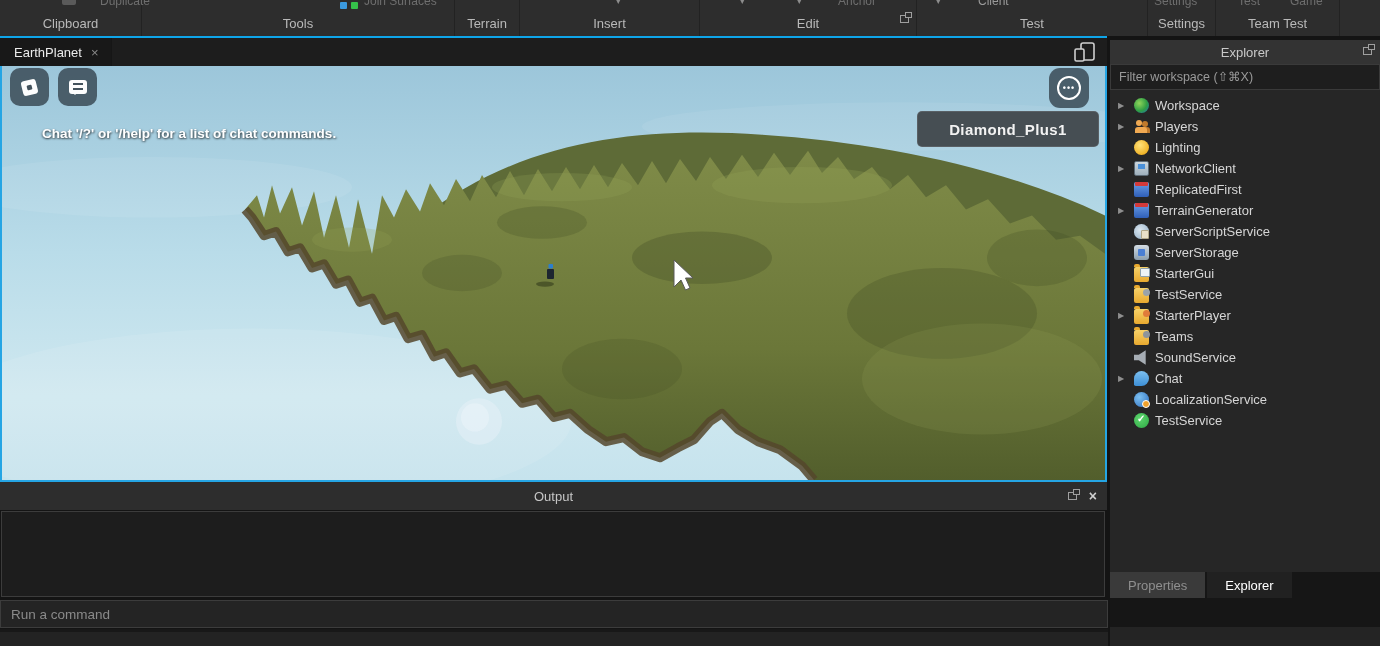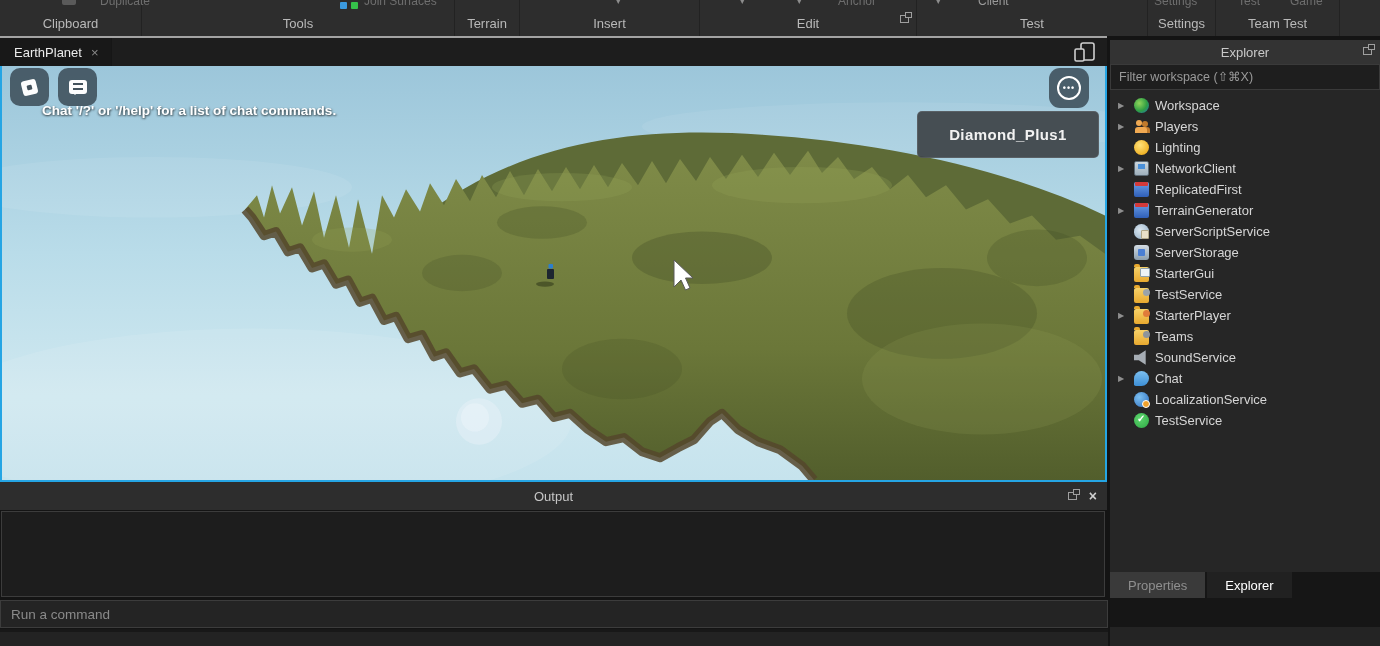--- a/index.html
+++ b/index.html
@@ -18,21 +18,21 @@
   .rem-caret { position:absolute; top:-4px; color:#8d8d8d; font-size:9px; }
   .rem-sq { position:absolute; top:2px; width:7px; height:7px; border-radius:1px; }
   .rem-blob { position:absolute; top:-5px; width:14px; height:10px; background:#5a5a5a; border-radius:2px; }
   .popout-icon { width:9px; height:8px; border:1px solid #9f9f9f; position:relative; display:inline-block; }
   .popout-icon::after { content:''; position:absolute; right:-4px; top:-4px; width:5px; height:4px;
     background:#2d2d2d; border:1px solid #9f9f9f; }
   #edit-popout { position:absolute; left:900px; top:15px; }
 
   
   #doc-pane { position:absolute; left:0; top:36px; width:1107px; height:444px;
-    border-top:2px solid #a3a3a3; background:#1c1c1c; }
+    border-top:2px solid #0ea5e9; background:#1c1c1c; }
   #tabstrip { position:relative; height:28px; background:#1d1d1d; display:flex; align-items:stretch; }
   .doc-tab { display:flex; align-items:center; gap:9px; padding:0 12px 0 14px;
     background:#2d2d2d; color:#969696; font-size:13px; border-right:1px solid #161616; cursor:default; }
   .doc-tab.active { background:#181818; color:#ececec; }
   .doc-tab .tab-close { color:#8a8a8a; font-size:13px; line-height:1; }
   .doc-tab .tab-close::after { content:'×'; }
   #device-icon { position:absolute; right:10px; top:4px; width:24px; height:20px; }
 
   #viewport { position:absolute; left:0; top:28px; width:1107px; height:416px;
     border:2px solid #25a5e4; border-top:none; background:#b4d8e6; overflow:hidden; }
@@ -51,23 +51,23 @@
     border:3px solid transparent; border-top-color:#fdfdfd; }
   .chat-bubble-icon::after { content:''; position:absolute; left:4px; right:4px; top:3px; height:8px;
     background:repeating-linear-gradient(to bottom, #43525c 0 2px, transparent 2px 5px); }
   #btn-more { position:absolute; top:2px; right:16px; width:40px; height:40px; border-radius:11px;
     background:rgba(62,79,90,0.88); display:flex; align-items:center; justify-content:center; }
   .ellipsis-circle { width:24px; height:24px; border:2px solid #fff; border-radius:50%;
     display:flex; align-items:center; justify-content:center; color:#fff;
     font-size:9px; letter-spacing:1px; font-weight:bold; }
   .ellipsis-circle::after { content:'•••'; }
 
-  #chat-help { position:absolute; left:4px; top:37px; color:#fff; font-weight:bold; font-size:13.5px;
+  #chat-help { position:absolute; left:4px; top:60px; color:#fff; font-weight:bold; font-size:13.5px;
     text-shadow:1px 1px 2px rgba(0,0,0,0.55), -1px 1px 2px rgba(0,0,0,0.35);padding-left:36px; }
-  #nametag { position:absolute; left:915px; top:45px; width:182px; height:47px;
+  #nametag { position:absolute; left:915px; top:45px; width:182px; height:36px;
     background:rgba(62,68,72,0.93); border:1px solid rgba(255,255,255,0.10); border-radius:5px;
     display:flex; align-items:center; justify-content:center;
     color:#f2f2f2; font-weight:bold; font-size:15px; letter-spacing:0.4px; }
   #cursor { position:absolute; left:668px; top:192px; }
 
   
   #output-panel { position:absolute; left:0; top:482px; width:1107px; height:116px; }
   #output-header { position:relative; height:28px; background:#2d2d2d;
     display:flex; align-items:center; justify-content:center; }
   #output-header .title { color:#c6c6c6; font-size:13px; }

